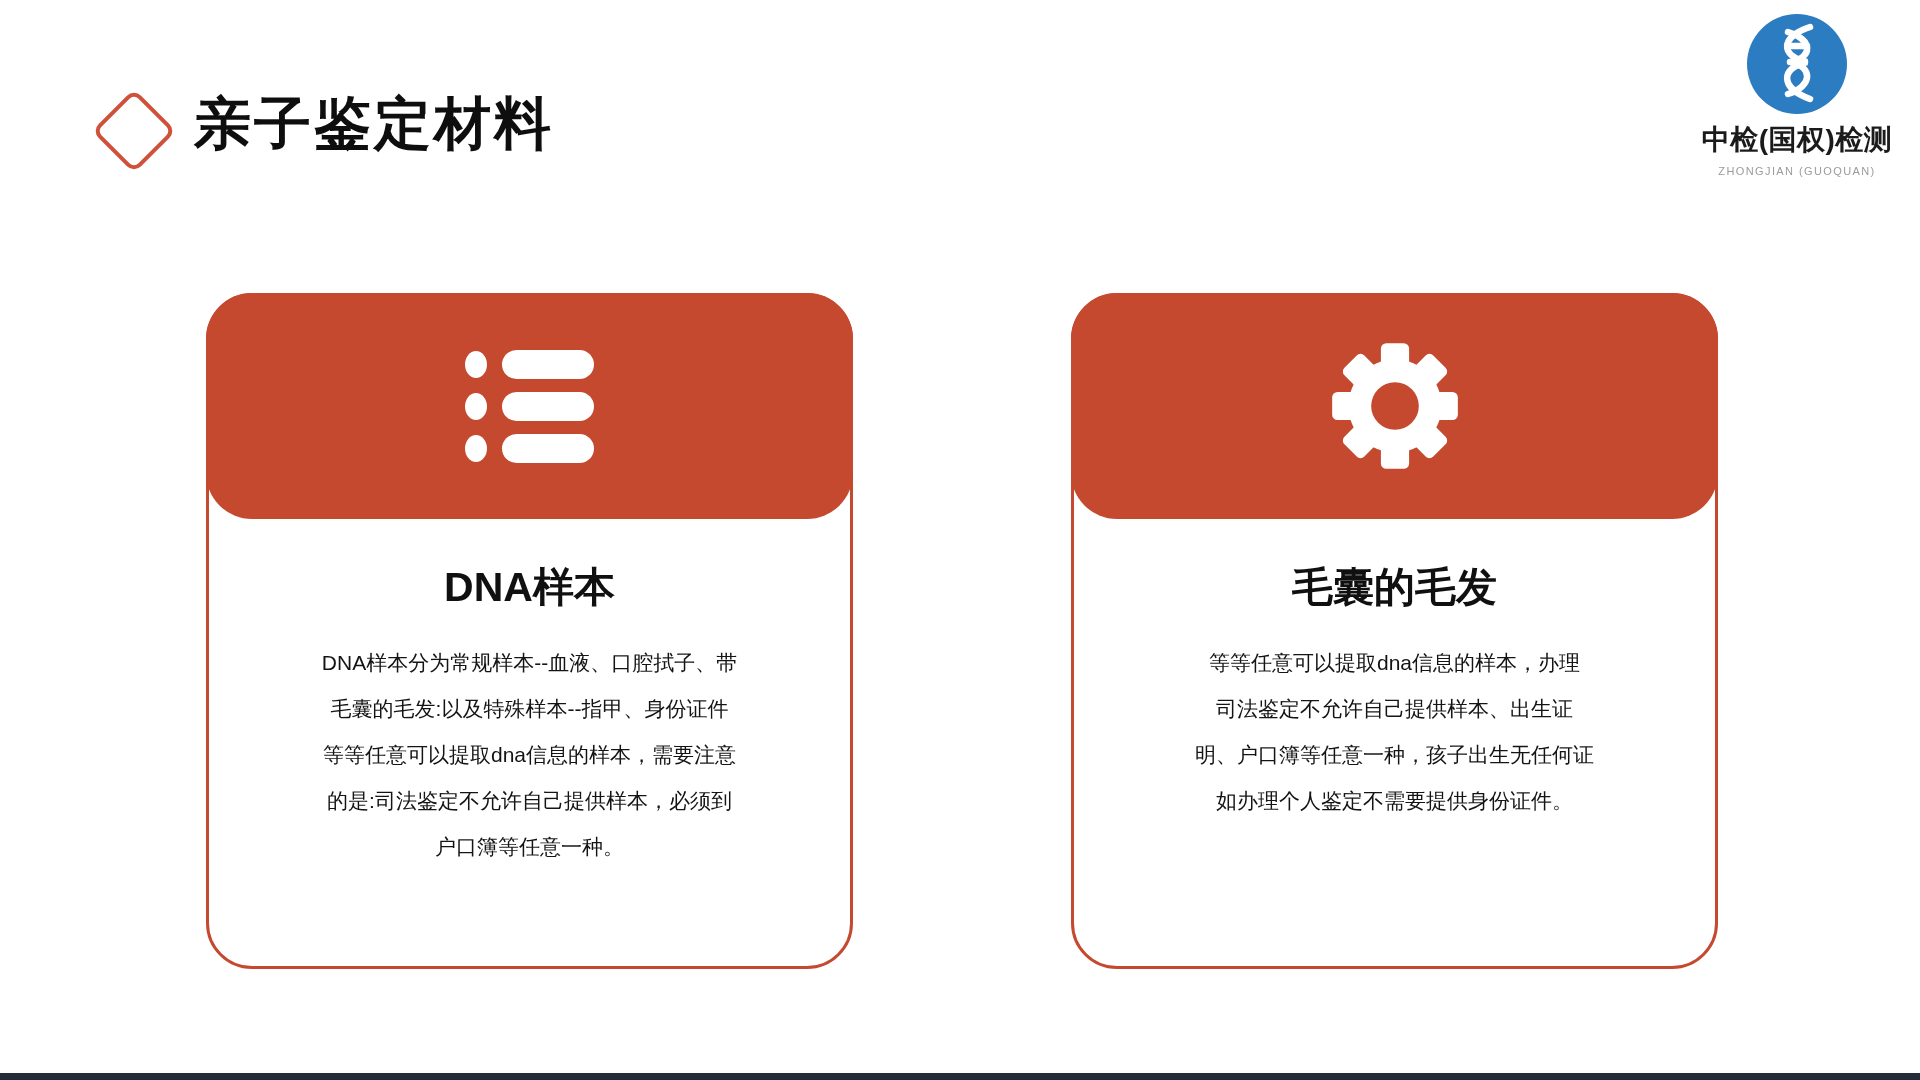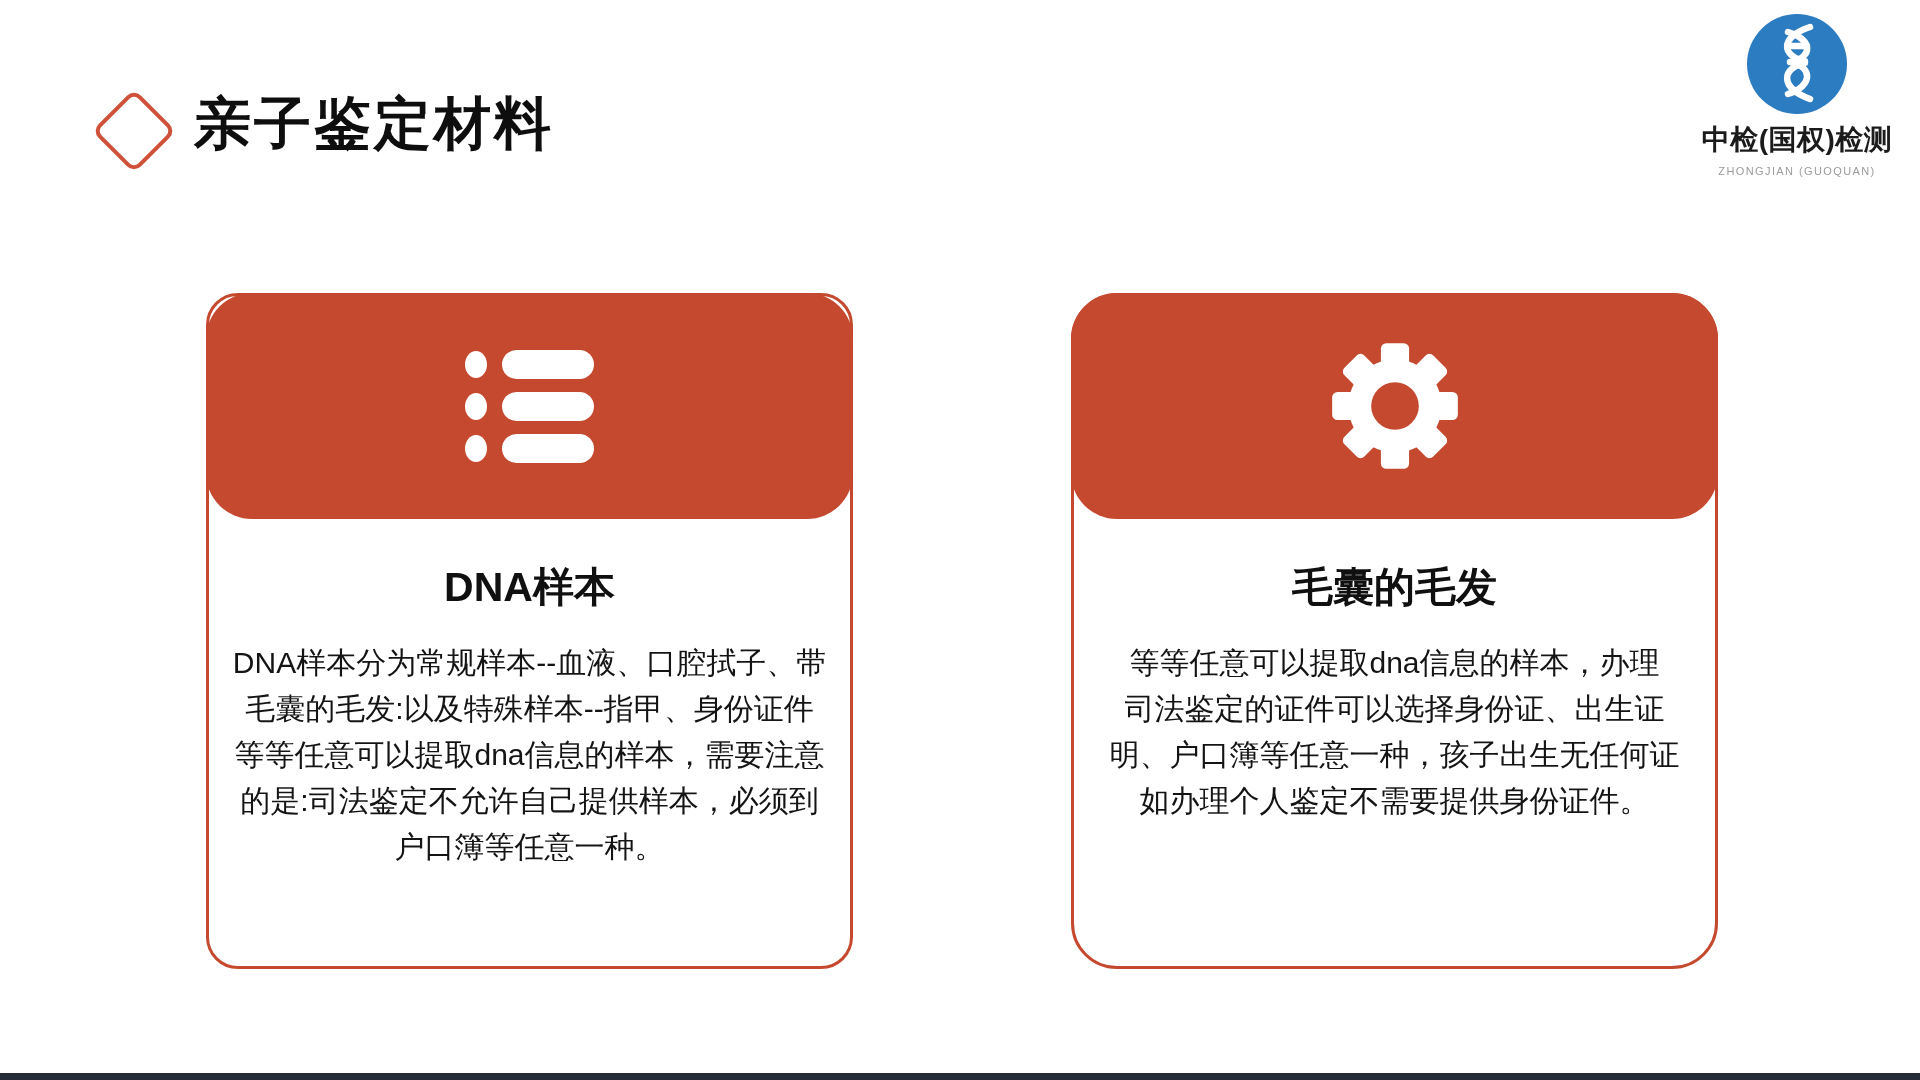--- a/index.html
+++ b/index.html
@@ -66,21 +66,21 @@
   .card {
     position: absolute;
     top: 293px;
     width: 647px;
     height: 676px;
     box-sizing: border-box;
     background: #ffffff;
     border: 3px solid #C5492F;
     border-radius: 46px;
   }
-  .card-left  { left: 206px; border-radius: 32px; }
+  .card-left  { left: 206px; }
   .card-right { left: 1071px; }
 
   .card-header {
     position: absolute;
     top: -3px;
     left: -3px;
     width: 647px;
     height: 226px;
     background: #C5492F;
     border-radius: 46px;
@@ -93,21 +93,21 @@
     margin: 264px 0 0 0;
     text-align: center;
     font-size: 41px;
     font-weight: 800;
     color: #101010;
   }
   .card-body {
     margin-top: 25px;
     padding: 0 18px;
     text-align: center;
-    font-size: 30px;
+    font-size: 21px;
     line-height: 46px;
     color: #141414;
   }
 
   
   .list-icon { display: flex; flex-direction: column; gap: 13px; }
   .list-row  { display: flex; align-items: center; gap: 15px; }
   .list-dot  { width: 22px; height: 27px; background: #fff; border-radius: 50%; }
   .list-bar  { width: 92px; height: 29px; background: #fff; border-radius: 15px; }
 
@@ -183,21 +183,21 @@
           <rect x="47" y="2" width="26" height="22" rx="5" transform="rotate(225 60 60)"></rect>
           <rect x="47" y="2" width="26" height="22" rx="5" transform="rotate(270 60 60)"></rect>
           <rect x="47" y="2" width="26" height="22" rx="5" transform="rotate(315 60 60)"></rect>
         </g>
         <circle cx="60" cy="60" r="22" fill="#C5492F"></circle>
       </svg>
     </div>
     <h2 class="card-title">毛囊的毛发</h2>
     <div class="card-body">
       <div>等等任意可以提取dna信息的样本，办理</div>
-      <div>司法鉴定的证件可以选择身份证、出生证</div>
+      <div>司法鉴定不允许自己提供样本、出生证</div>
       <div>明、户口簿等任意一种，孩子出生无任何证</div>
       <div>如办理个人鉴定不需要提供身份证件。</div>
     </div>
   </section>
 
   <div class="footer-bar"></div>
 
 </div>
 
 </body></html>

